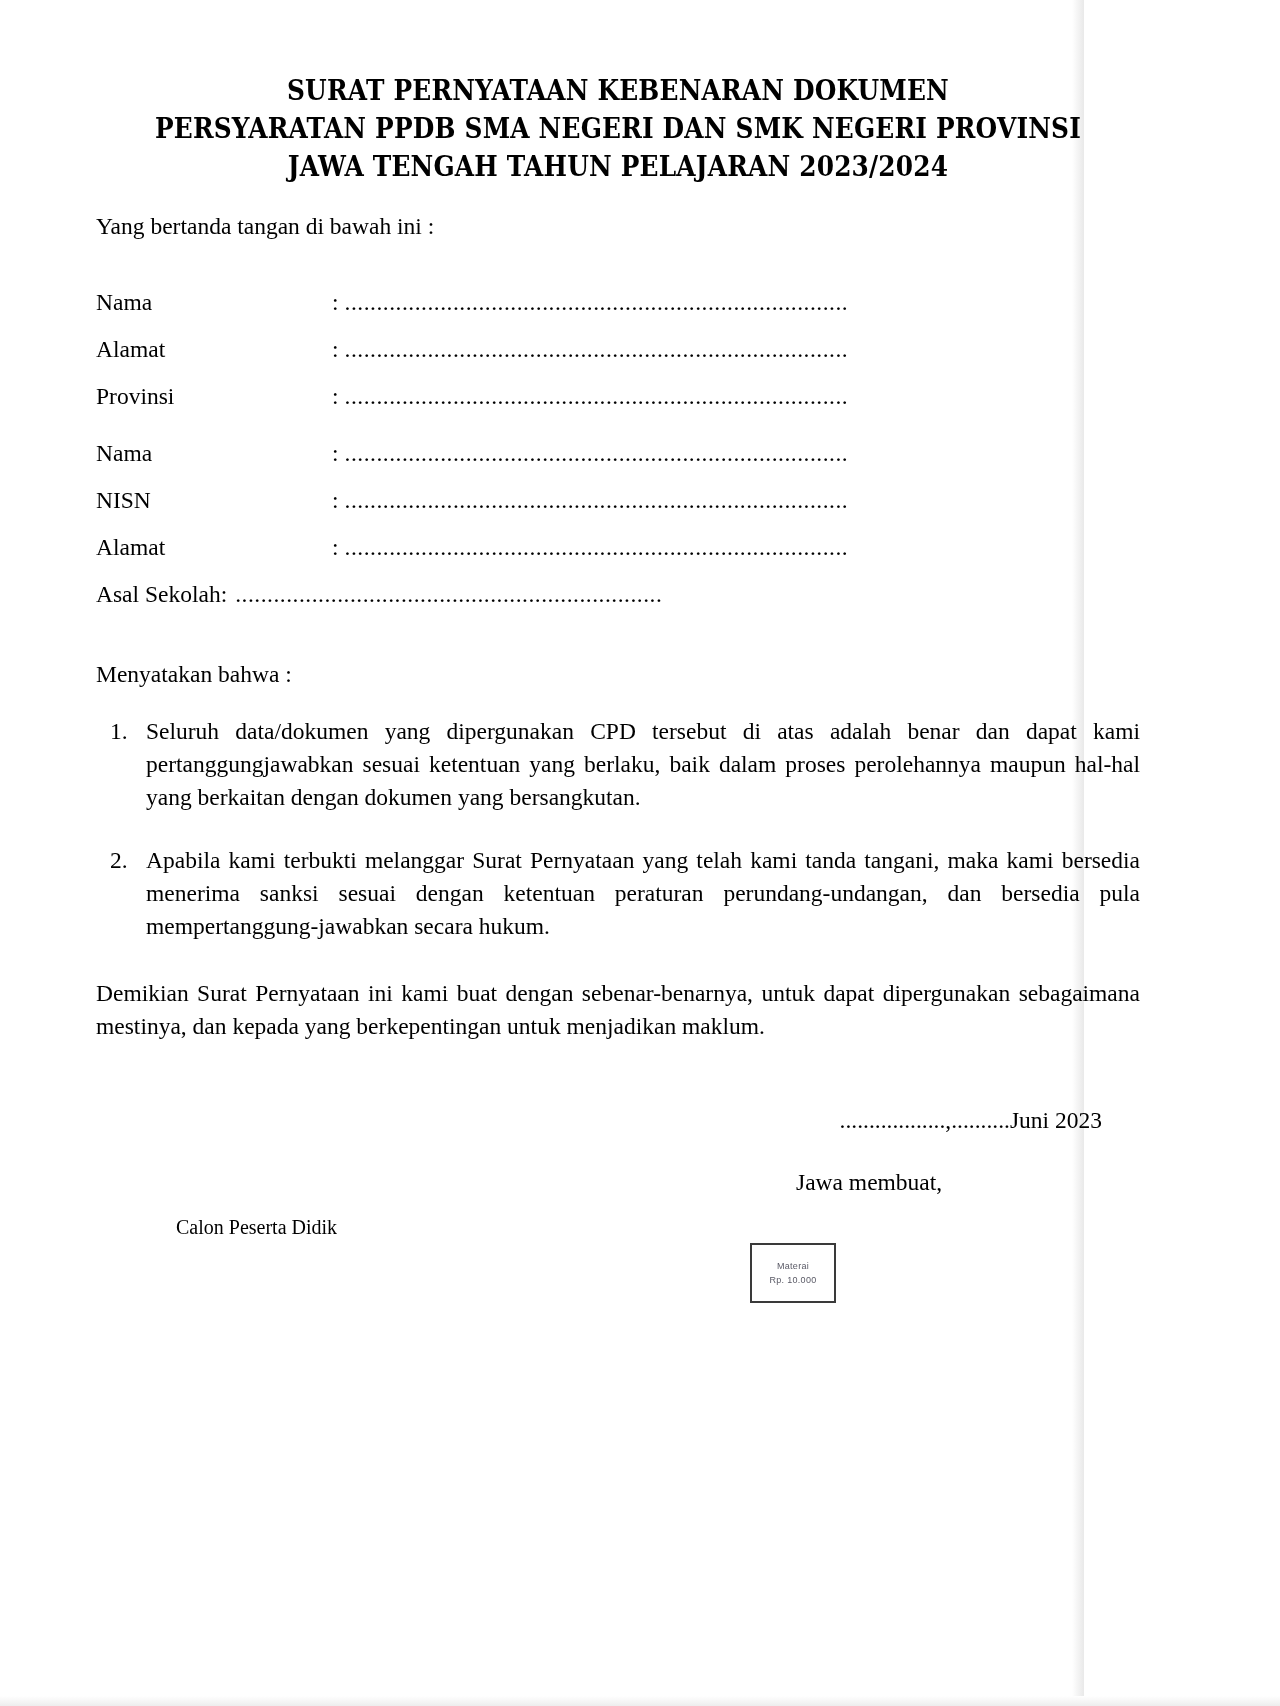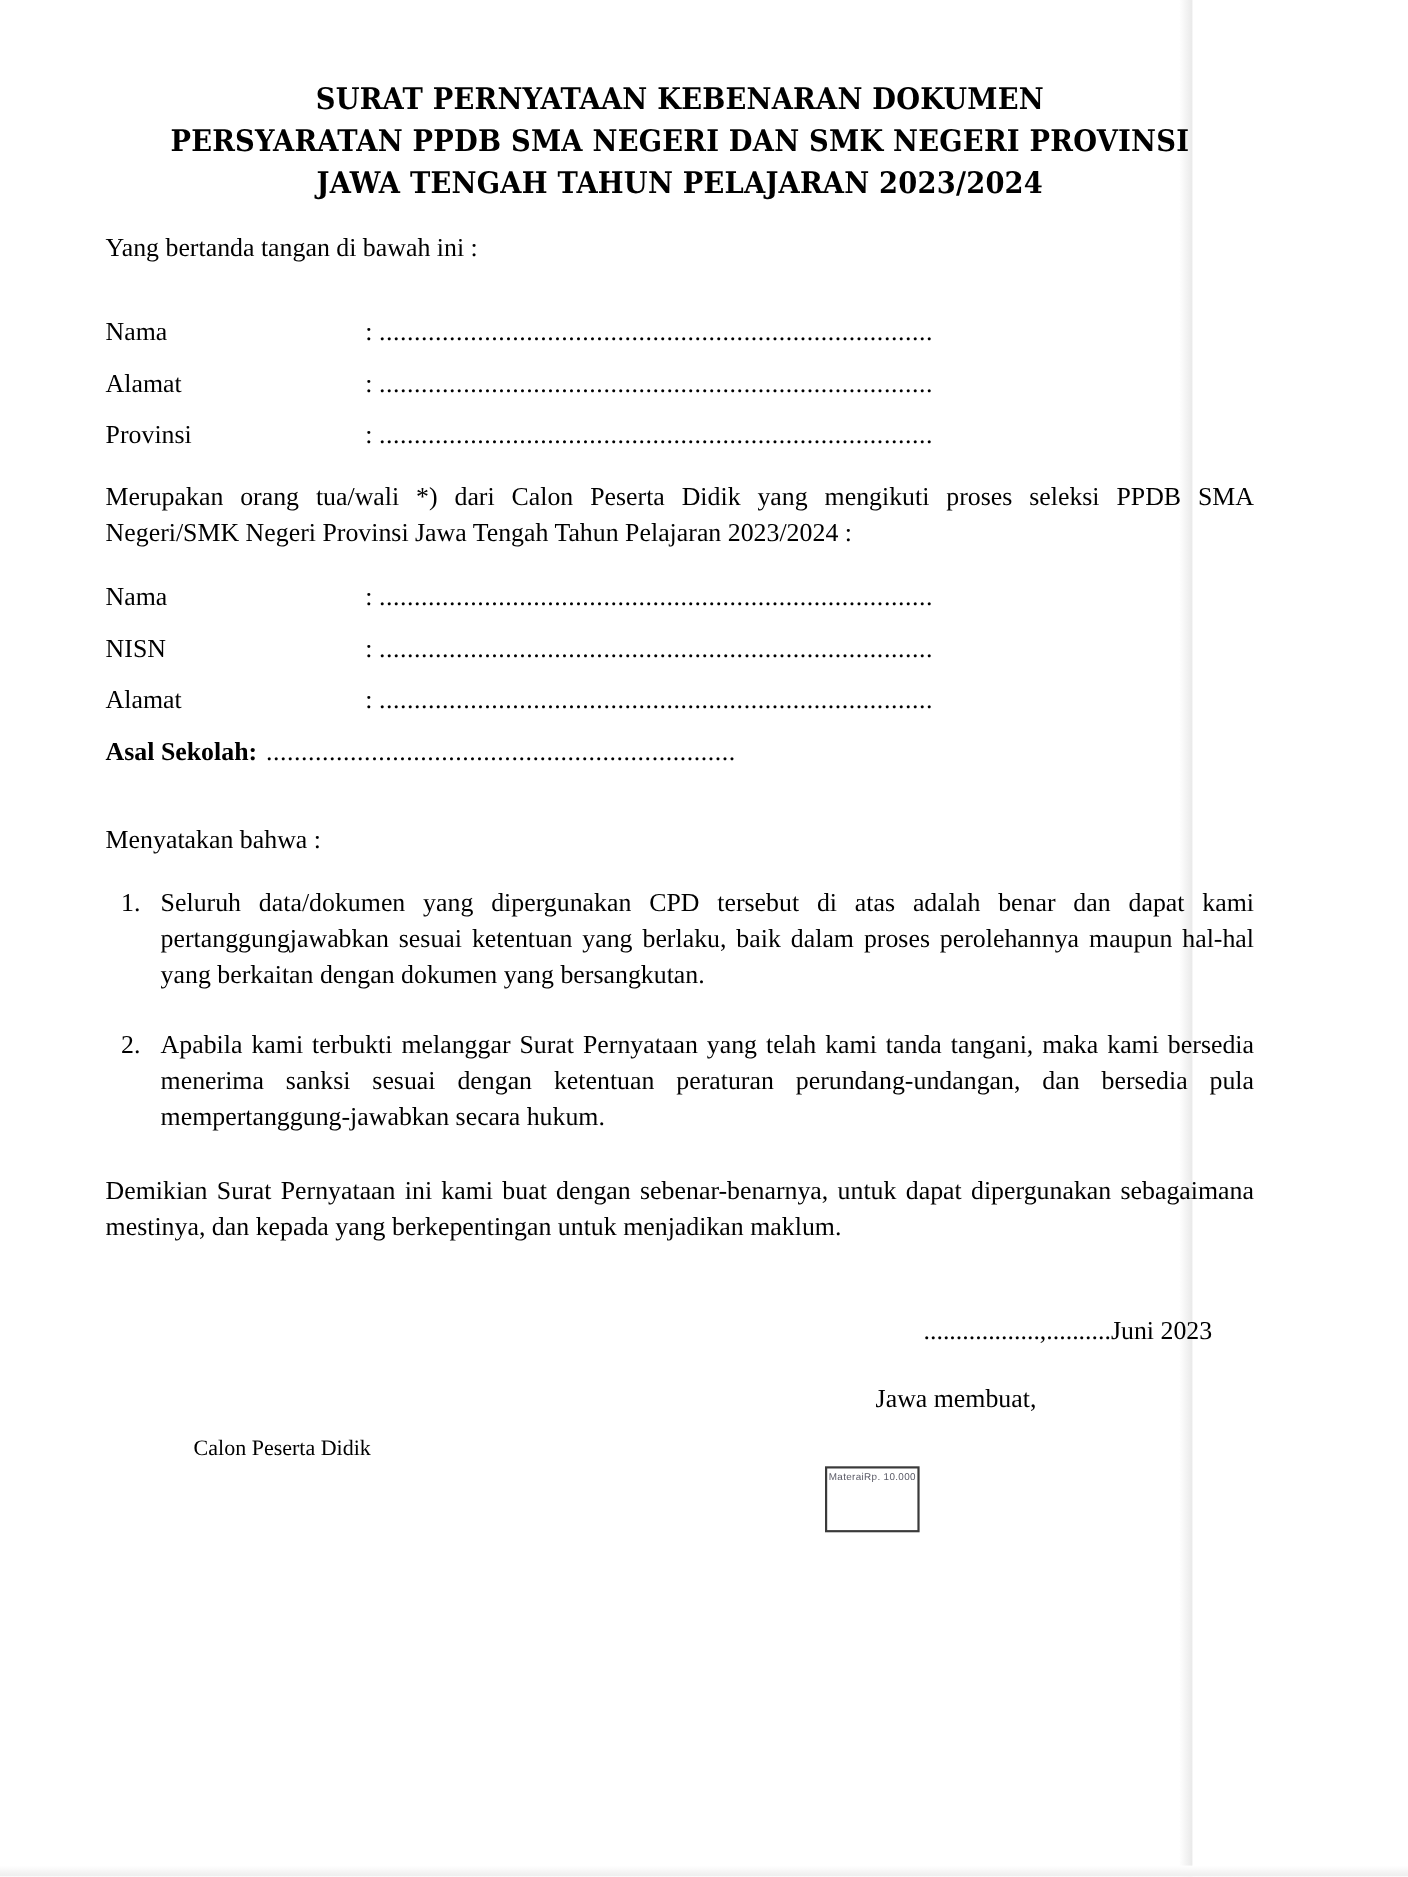--- a/index.html
+++ b/index.html
@@ -97,21 +97,20 @@
     letter-spacing: 0.5px;
     overflow: hidden;
     white-space: nowrap;
   }
 
   
   .field-row.inline .field-label {
     width: auto;
     flex: 0 0 auto;
     padding-right: 8px;
-    font-weight: bold;
   }
 
   
   .statement-intro {
     margin-top: 48px;
     font-size: 23.5px;
     line-height: 33px;
   }
   ol.statements {
     margin: 0;
@@ -175,23 +174,23 @@
   .materai-box {
     position: absolute;
     left: 654px;
     top: 138px;
     width: 86px;
     height: 60px;
     border: 2px solid #3a3a3a;
     background: #ffffff;
     box-sizing: border-box;
     display: flex;
-    flex-direction: row;
+    flex-direction: column;
     justify-content: center;
-    align-items: flex-start;
+    align-items: center;
     font-family: "Liberation Sans", "DejaVu Sans", sans-serif;
     color: #5a5a66;
   }
   .materai-box .m-line1 {
     font-size: 9px;
     line-height: 14px;
     letter-spacing: 0.3px;
   }
   .materai-box .m-line2 {
     font-size: 9px;
@@ -230,21 +229,20 @@
       </div>
 
       <div class="field-row">
         <span class="field-label">Provinsi</span>
         <span class="field-colon">:</span>
         <span class="field-dots">...............................................................................</span>
       </div>
 
     </div>
 
-    <p class="para lead">Merupakan orang tua/wali *) dari Calon Peserta Didik yang mengikuti proses seleksi PPDB SMA Negeri/SMK Negeri Provinsi Jawa Tengah Tahun Pelajaran 2023/2024 :</p>
 
     <div class="fields" style="margin-top:26px;">
 
       <div class="field-row">
         <span class="field-label">Nama</span>
         <span class="field-colon">:</span>
         <span class="field-dots">...............................................................................</span>
       </div>
 
       <div class="field-row">

